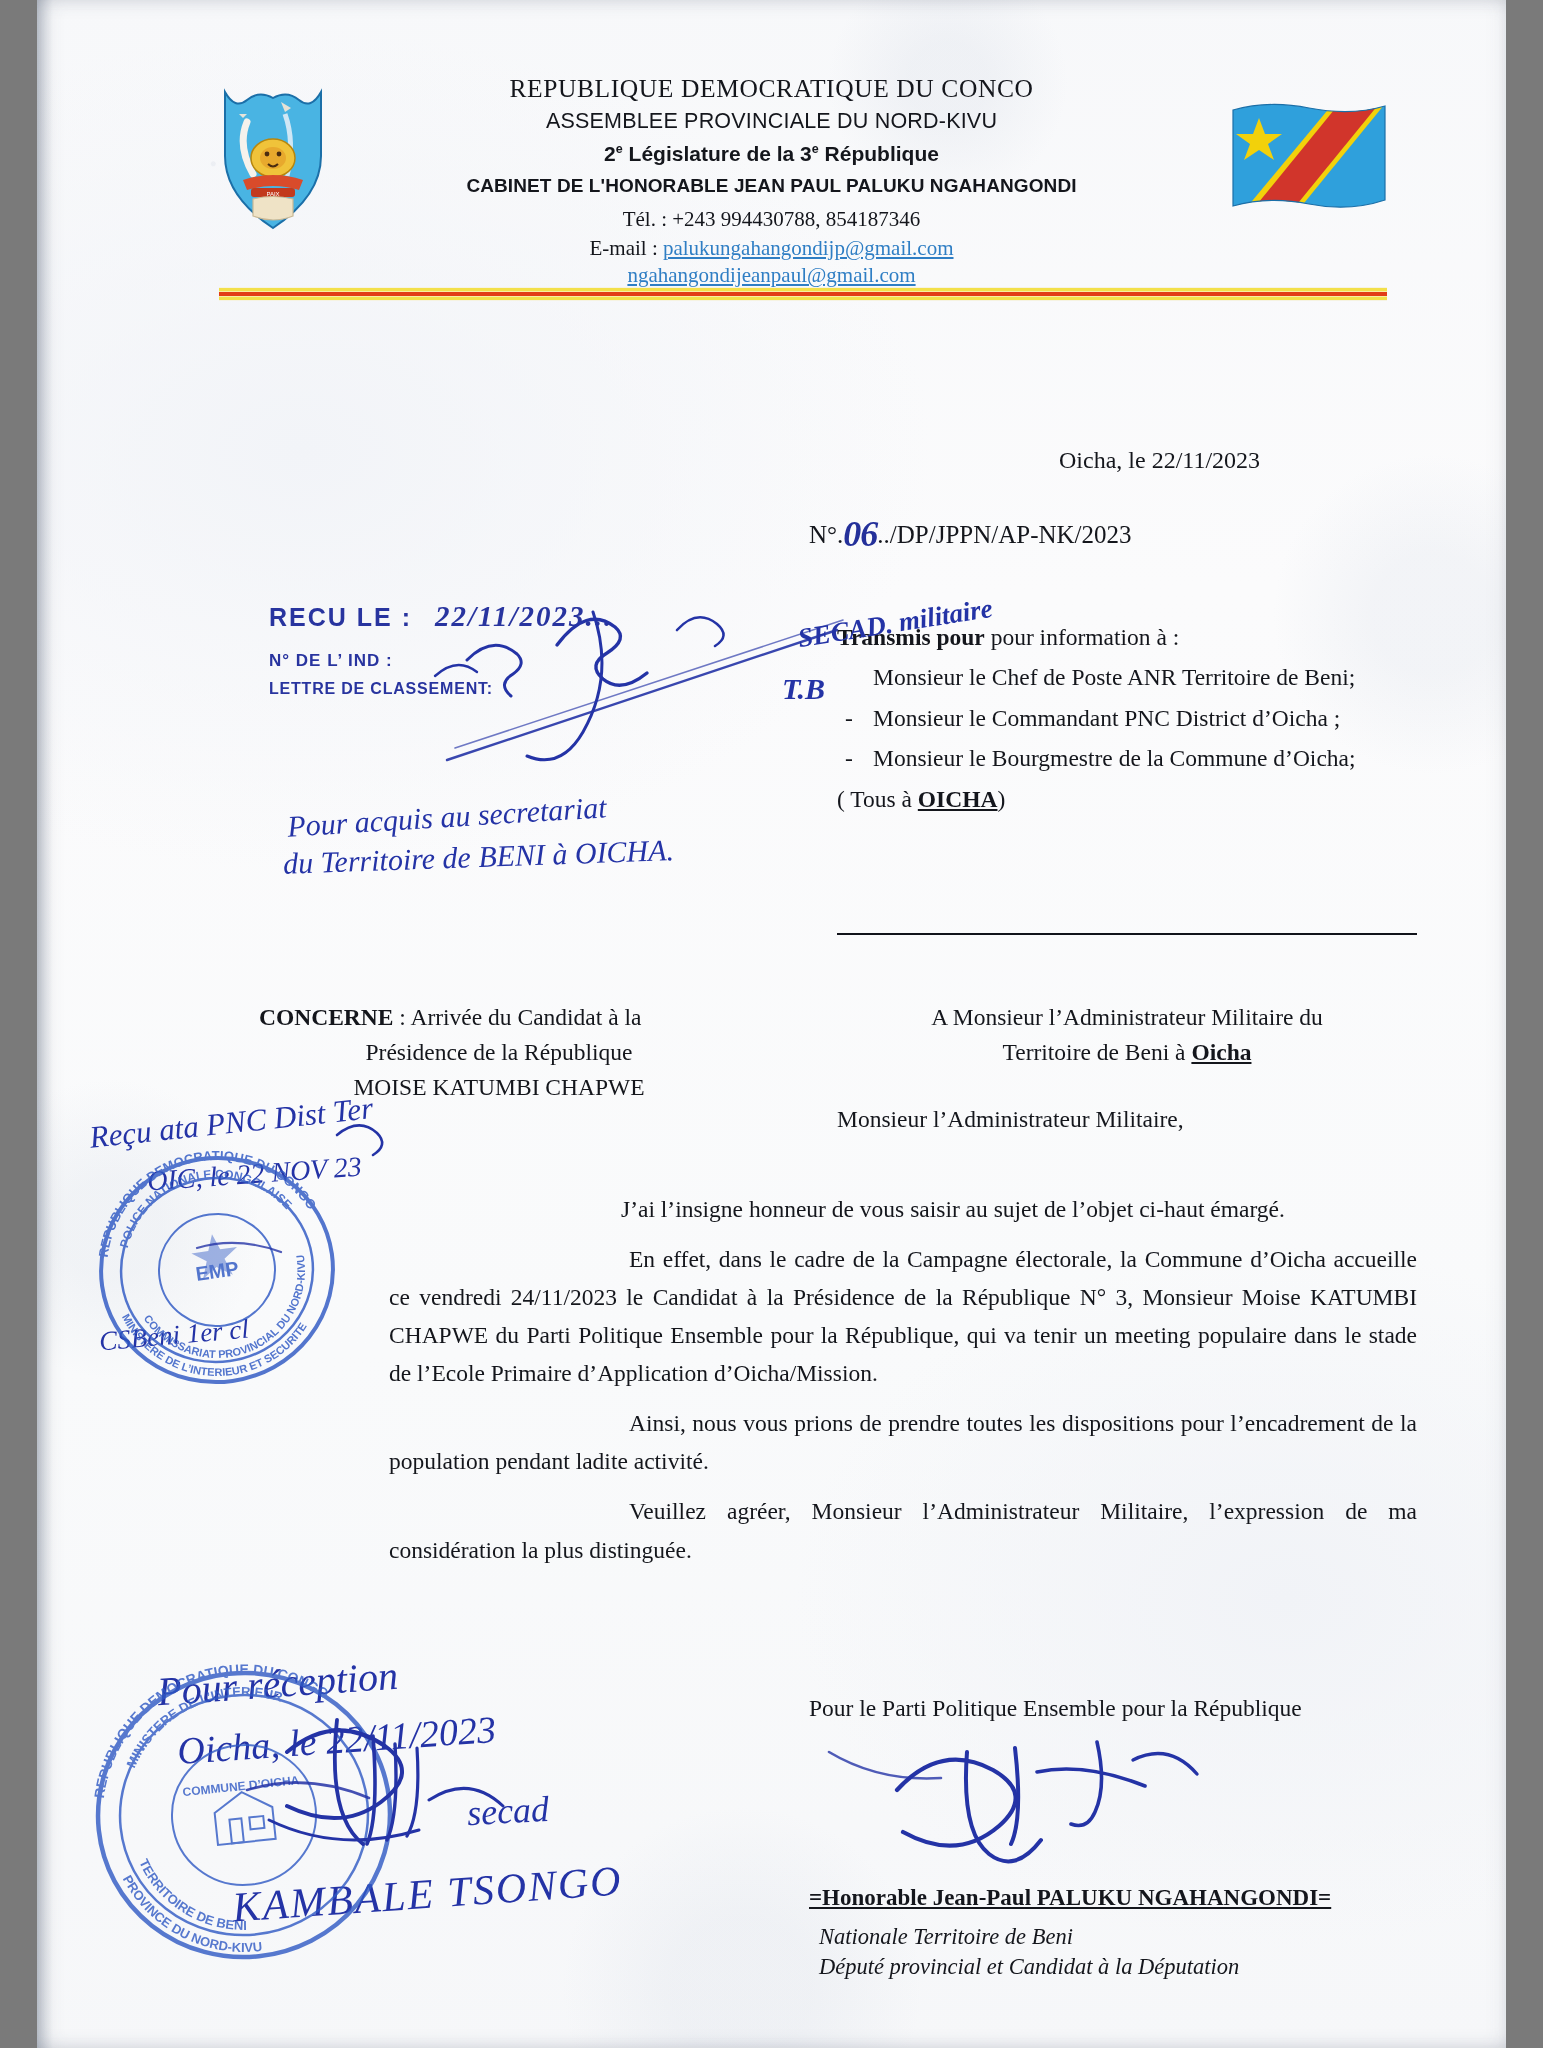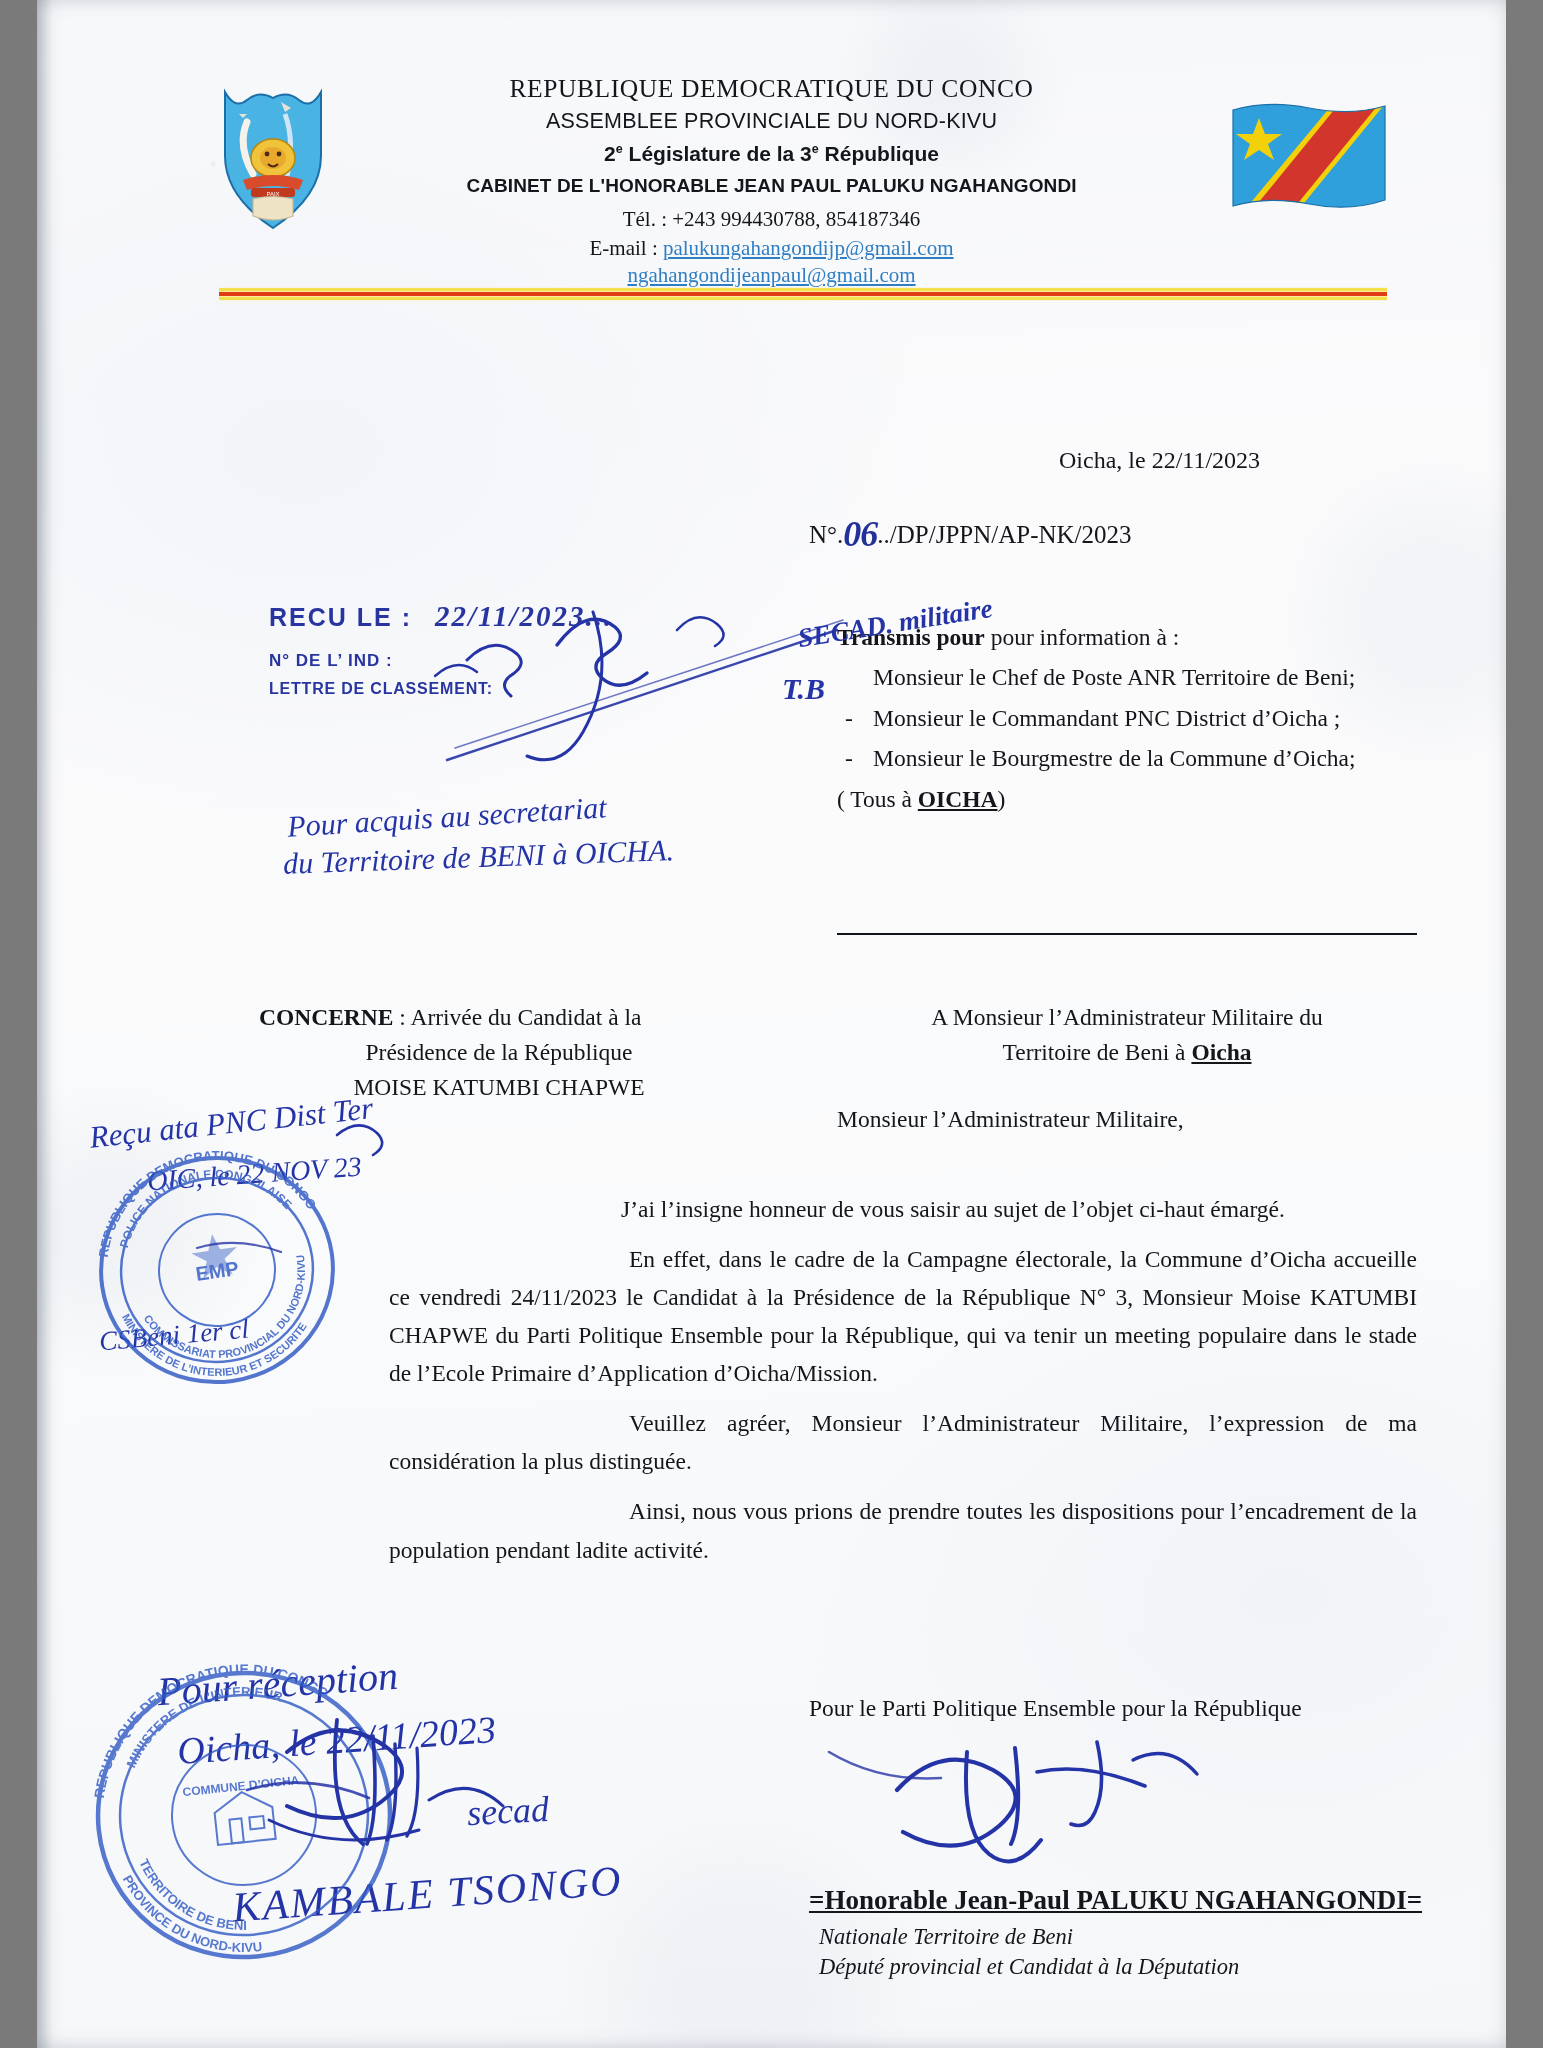--- a/index.html
+++ b/index.html
@@ -154,21 +154,21 @@
   .indent-mid { text-indent: 240px; }
 
   
   .closing {
     position: absolute; left: 772px; top: 1690px; width: 610px;
     font-size: 23.5px; line-height: 1.55; text-align: justify;
   }
   .sign-name {
     position: absolute; left: 772px; top: 1885px; width: 640px;
     font-family: "Liberation Serif", serif;
-    font-weight: bold; font-size: 27px;
+    font-weight: bold; font-size: 23px;
     text-decoration: underline;
   }
   .sign-title {
     position: absolute; left: 782px; top: 1922px; width: 640px;
     font-style: italic; font-size: 22.5px; line-height: 1.35;
   }
   .hand {
     position: absolute;
     font-family: "Liberation Sans", sans-serif;
     color: #28349f;
@@ -294,22 +294,22 @@
     <div>
       <span>Territoire de Beni à </span><u>Oicha</u>
     </div>
   </div>
 
   <div class="salut">Monsieur l’Administrateur Militaire,</div>
 
   <div class="body-block">
     <p class="indent">J’ai l’insigne honneur de vous saisir au sujet de l’objet ci-haut émargé.</p>
     <p class="indent-mid">En effet, dans le cadre de la Campagne électorale, la Commune d’Oicha accueille ce vendredi 24/11/2023 le Candidat à la Présidence de la République N° 3, Monsieur Moise KATUMBI CHAPWE du Parti Politique Ensemble pour la République, qui va tenir un meeting populaire dans le stade de l’Ecole Primaire d’Application d’Oicha/Mission.</p>
+    <p class="indent-mid">Ainsi, nous vous prions de prendre toutes les dispositions pour l’encadrement de la population pendant ladite activité.</p>
     <p class="indent-mid">Veuillez agréer, Monsieur l’Administrateur Militaire, l’expression de ma considération la plus distinguée.</p>
-    <p class="indent-mid">Ainsi, nous vous prions de prendre toutes les dispositions pour l’encadrement de la population pendant ladite activité.</p>
   </div>
 
   <div class="closing">Pour le Parti Politique Ensemble pour la République</div>
   <div class="sign-name">=Honorable Jean-Paul PALUKU NGAHANGONDI=</div>
   <div class="sign-title">
     <div>Nationale Territoire de Beni</div>
     <div>Député provincial et Candidat à la Députation</div>
   </div>
 
   <div class="recu-box">

